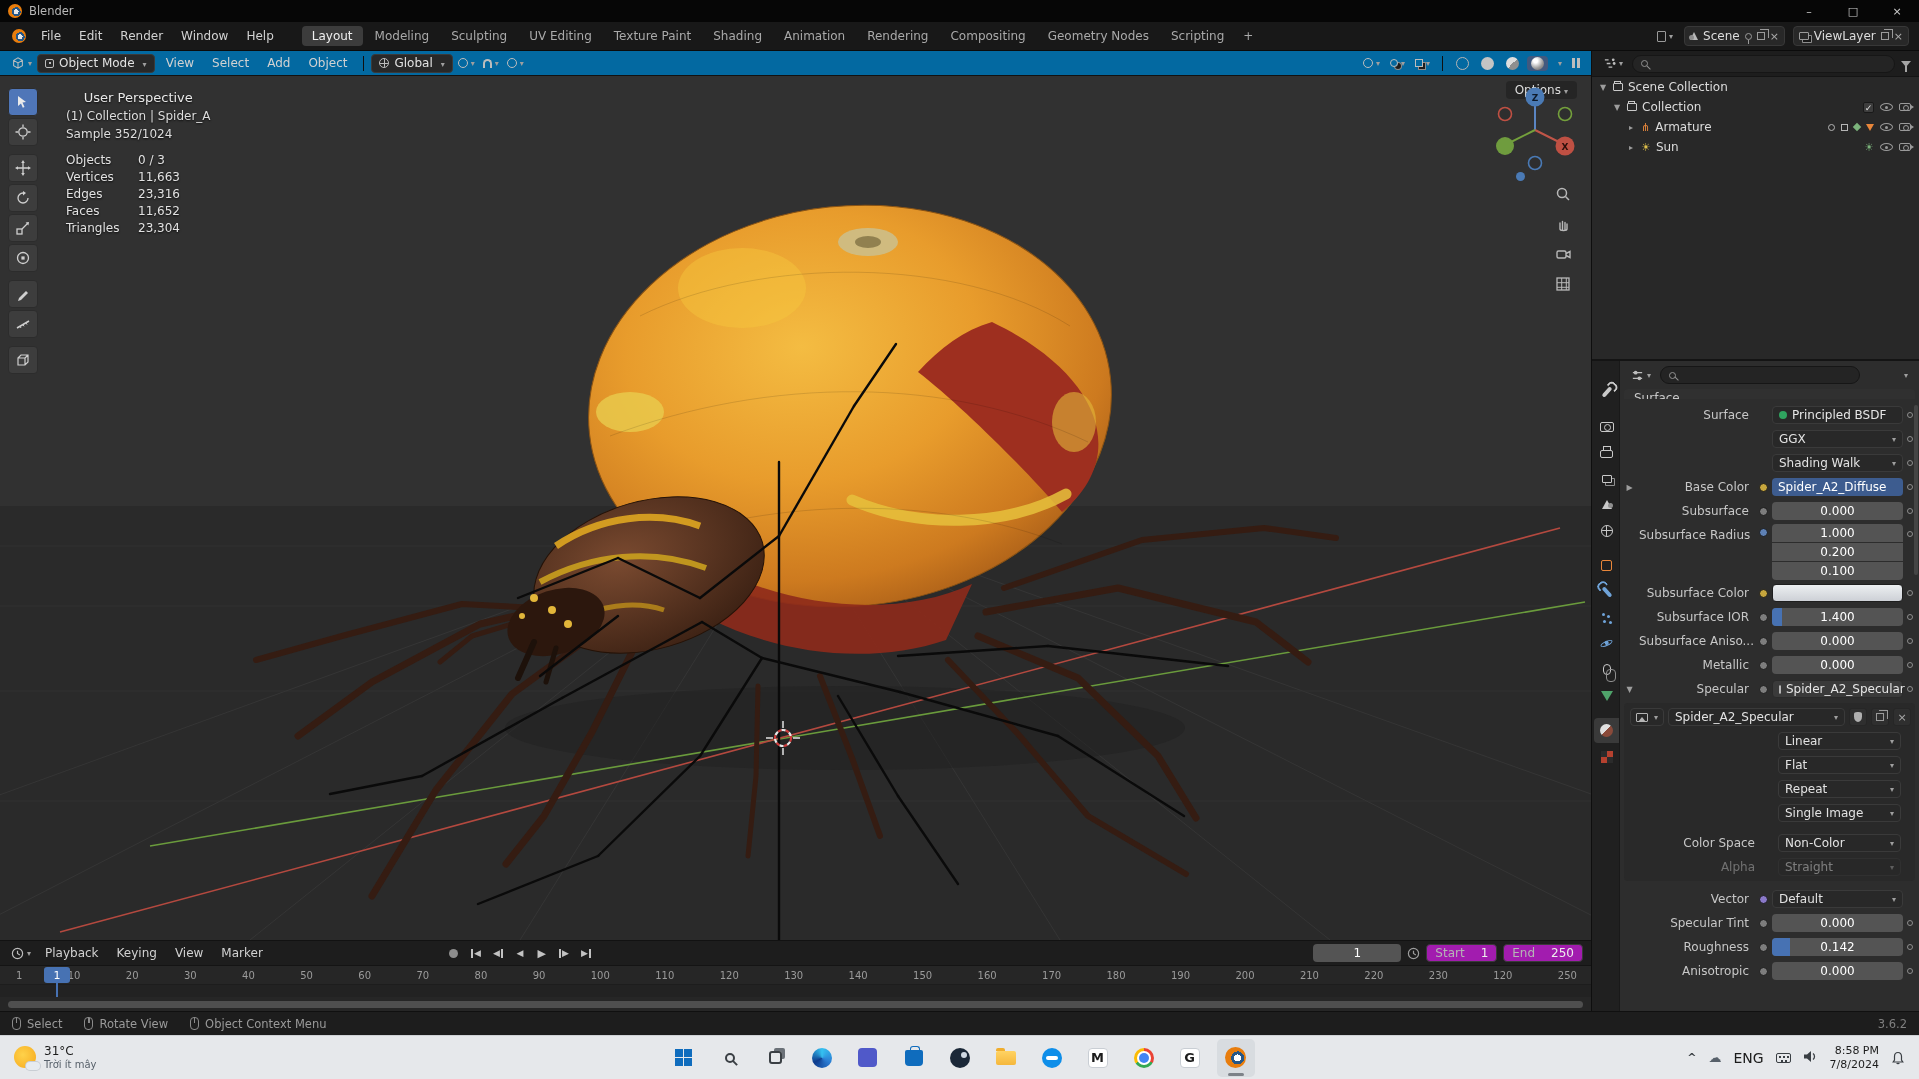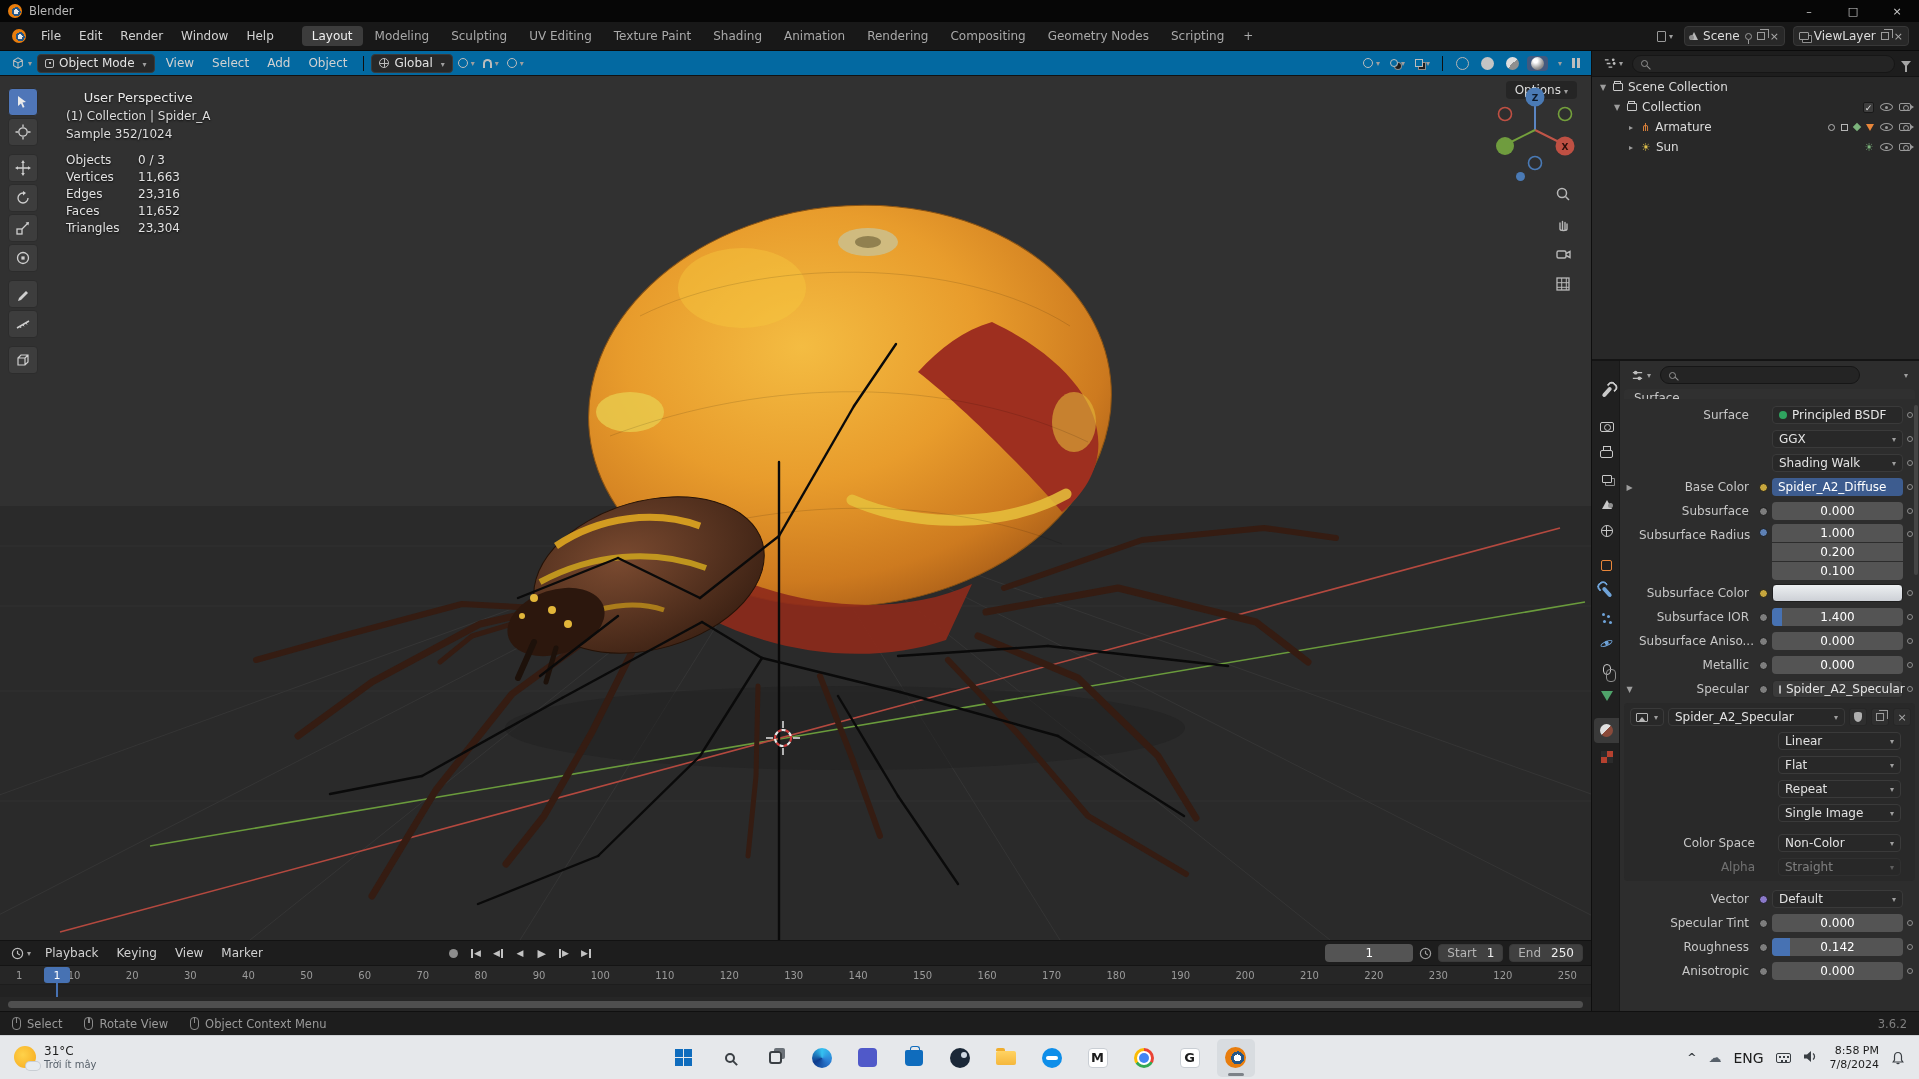--- a/index.html
+++ b/index.html
@@ -94,21 +94,21 @@
   
   .timeline { height:71px; border-top:1px solid #121212; display:flex; flex-direction:column; flex:0 0 auto; background:#262626; }
   .tl-header { height:26px; background:#1d1d1d; border-bottom:1px solid #141414; display:flex; align-items:center; padding:0 8px; gap:2px; }
   .transport { display:flex; align-items:center; gap:2px; margin-left:170px; }
   .tbtn { min-width:20px; height:18px; display:flex; align-items:center; justify-content:center; color:#c2c2c2; font-size:9px; border-radius:3px; gap:1px; }
   .tbtn .vbar { width:2px; height:9px; background:#c2c2c2; }
   .tbtn.play { font-size:11px; }
   .rec-dot { width:9px; height:9px; border-radius:50%; background:#8d8d8d; }
   .tl-right { margin-left:auto; display:flex; align-items:center; gap:6px; }
   .framefield { width:88px; height:18px; background:#545454; border-radius:4px; color:#fff; display:flex; align-items:center; justify-content:center; }
-  .rangefield { height:18px; background:#404040; border:1px solid #3a3a3a; border-radius:4px; display:flex; align-items:center; gap:10px; padding:0 8px; }
+  .rangefield { height:18px; background:#a21caf; border:1px solid #3a3a3a; border-radius:4px; display:flex; align-items:center; gap:16px; padding:0 8px; }
   .rangefield .rl { color:#b5b5b5; } .rangefield .rv { color:#ededed; }
   .tl-body { position:relative; flex:1; }
   .ruler { height:19px; background:#262626; border-bottom:1px solid #1d1d1d; display:flex; justify-content:space-between; align-items:center; padding:0 14px 0 16px; }
   .tick { font-size:10px; color:#9b9b9b; }
   .channels { height:12px; background:#222222; }
   .scrollrow { height:14px; display:flex; align-items:center; padding:0 8px; }
   .hbar { height:7px; background:#4f4f4f; border-radius:4px; flex:1; }
   .playhead { position:absolute; left:44px; top:1px; }
   .ph-box { width:26px; height:16px; background:#4772b3; border-radius:3px; color:#fff; font-size:11px; display:flex; align-items:center; justify-content:center; }
   .ph-line { width:2px; height:14px; background:#4772b3; margin-left:12px; }

